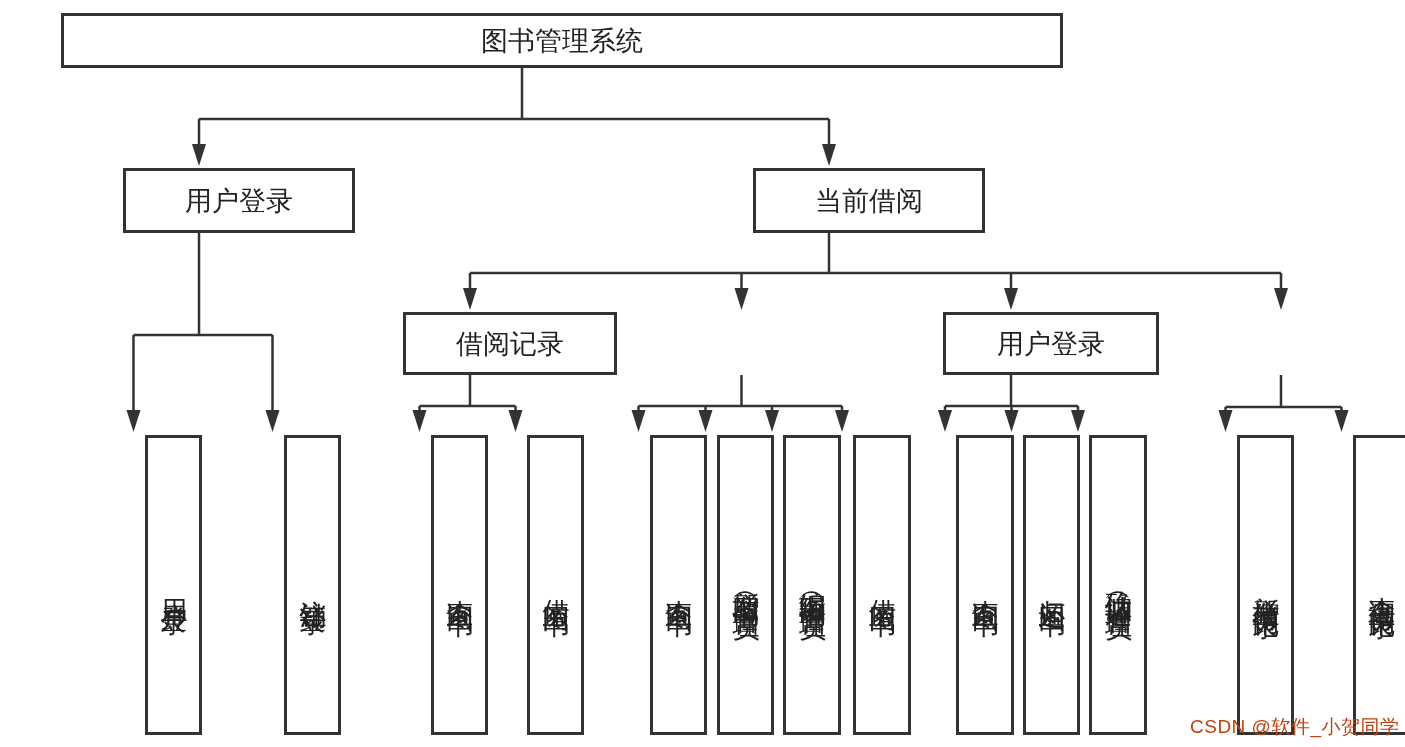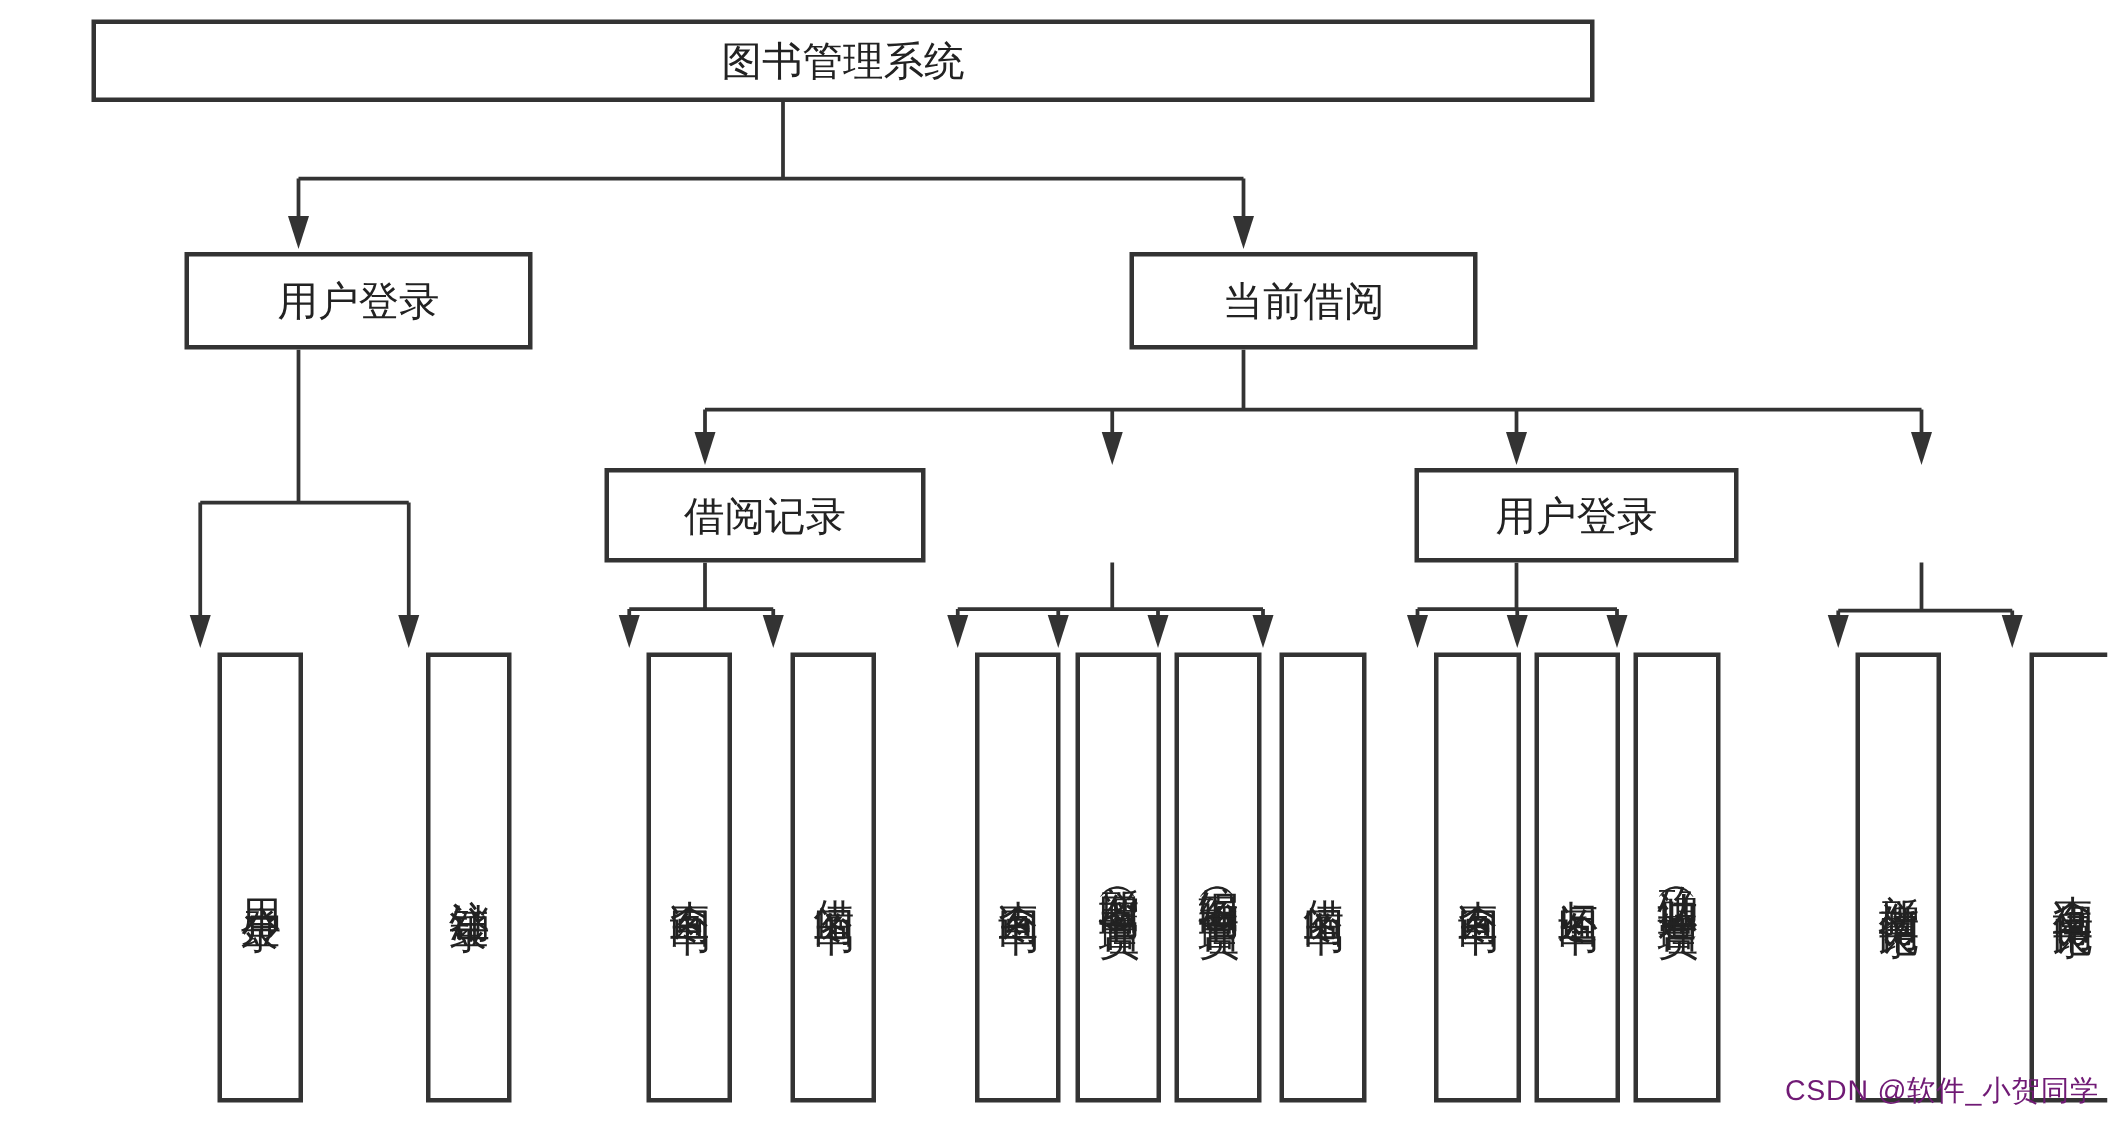--- a/index.html
+++ b/index.html
@@ -14,21 +14,21 @@
     display:flex; align-items:center; justify-content:center;
     color:#222222; font-size:27px; z-index:1;margin-left:40px;
   }
   .box span { white-space:nowrap; }
   .leaf span {
     writing-mode:vertical-rl; text-orientation:mixed;
     letter-spacing:3.5px; line-height:1;
   }
   .watermark {
     position:absolute; left:1190px; top:714px; z-index:3;
-    font-size:19px; color:#701a75; letter-spacing:0.5px; white-space:nowrap;
+    font-size:19px; color:#c2410c; letter-spacing:0.5px; white-space:nowrap;
   }
 </style>
 </head>
 <body>
 
 <div class="canvas">
 
   <svg class="connectors" width="1405" height="747" viewBox="0 0 1405 747">
     <path fill="none" stroke="#333333" stroke-width="2.5" d="
       M522 68 V119 M199 119 H829 M199 119 V148 M829 119 V148

